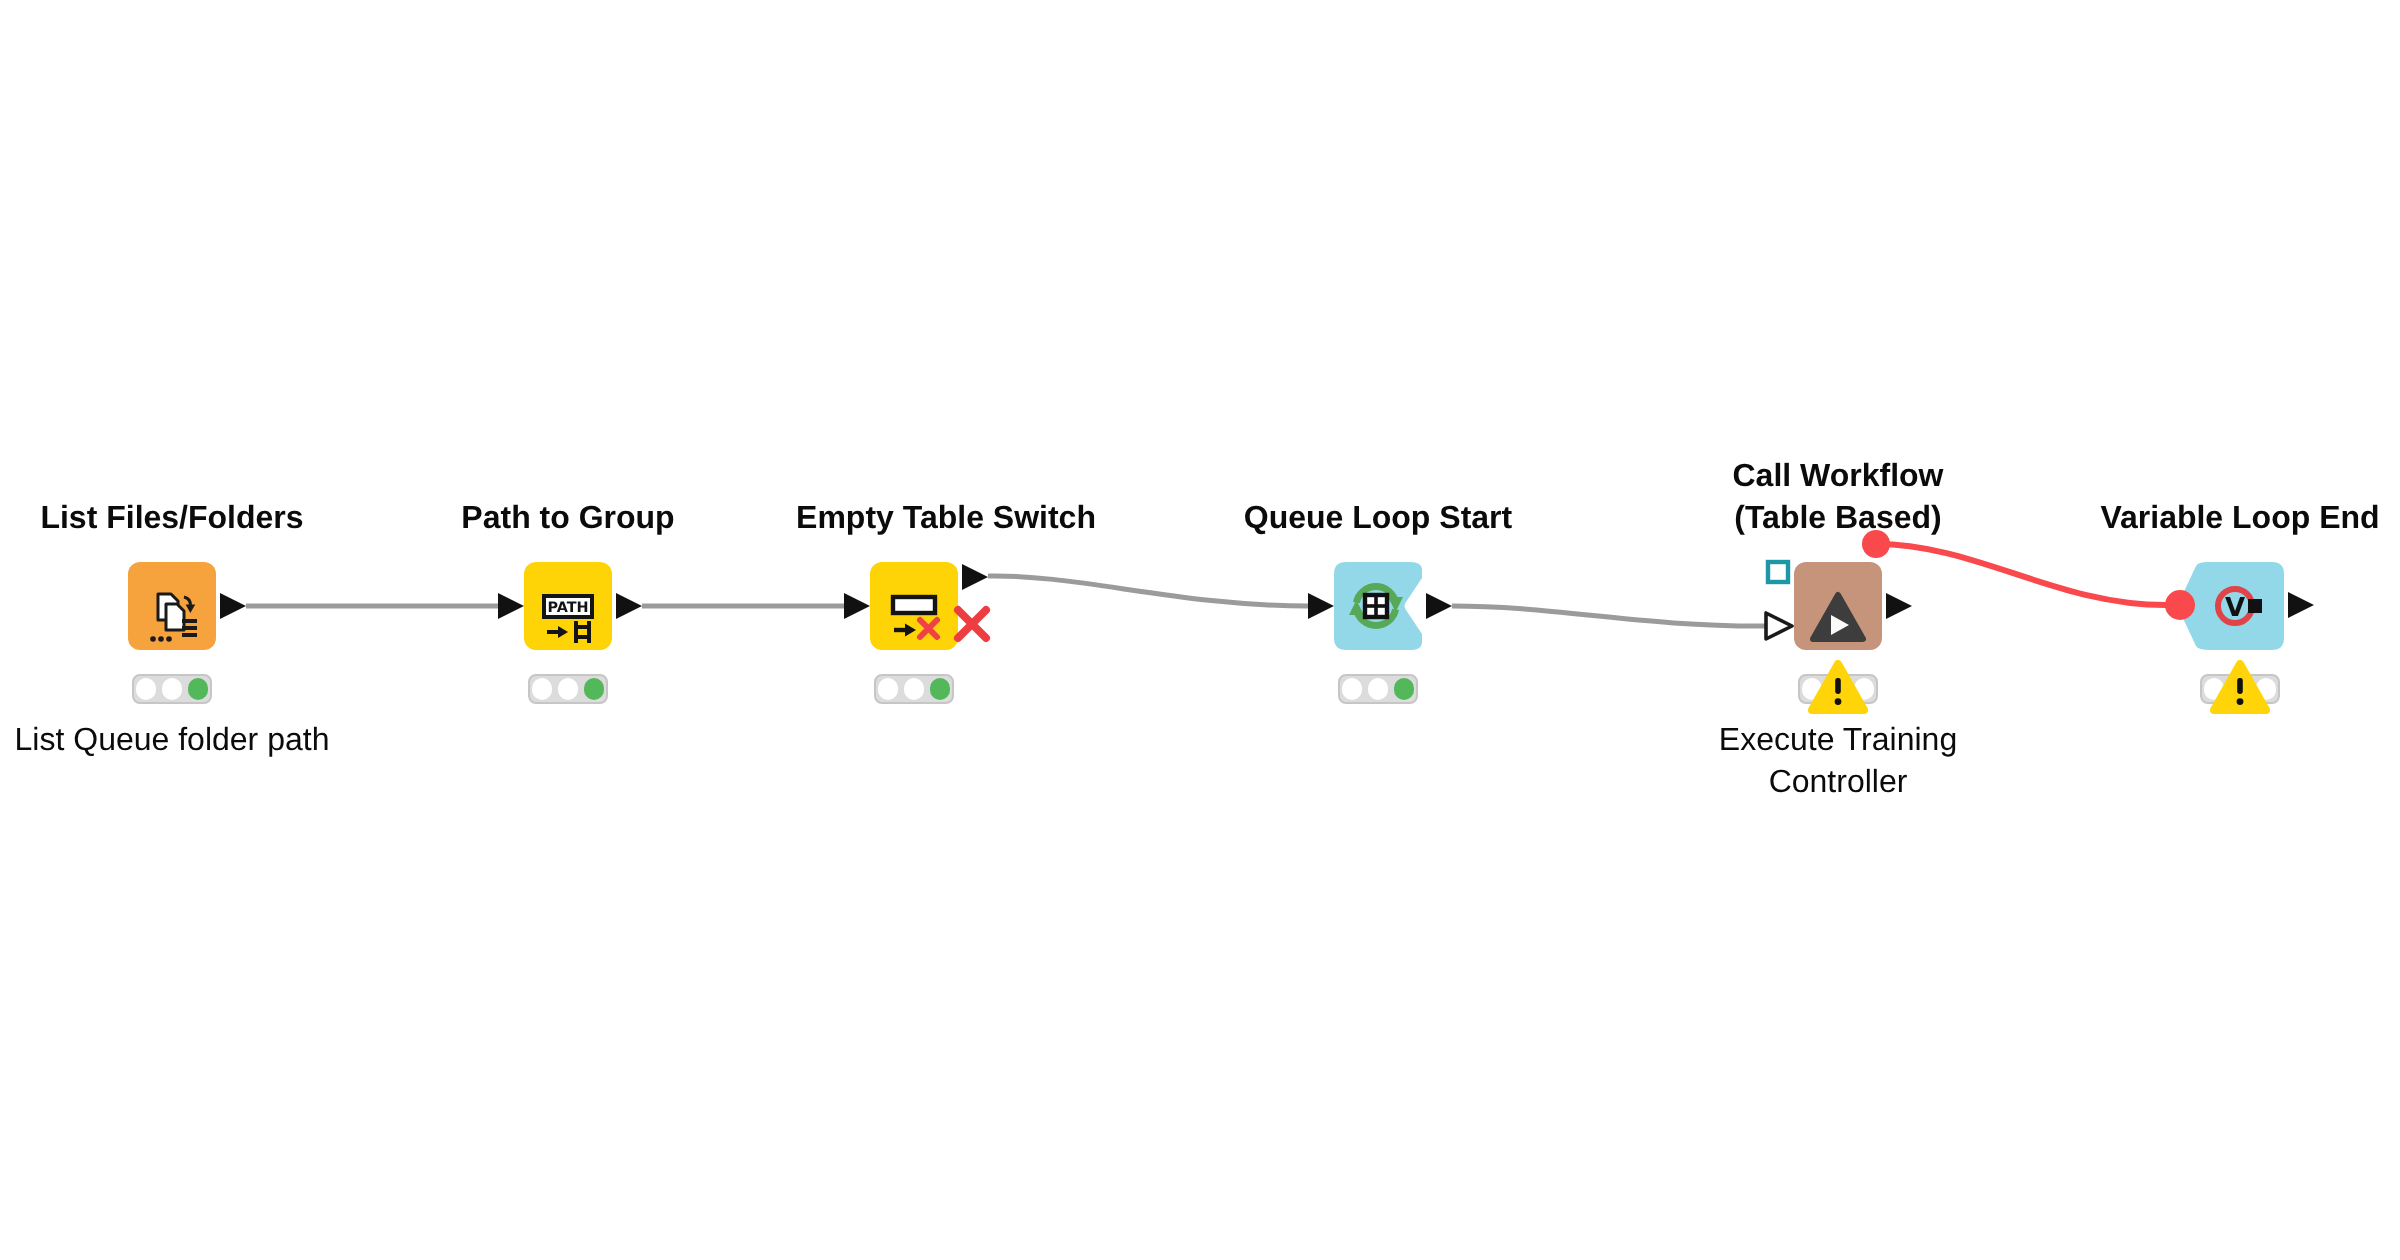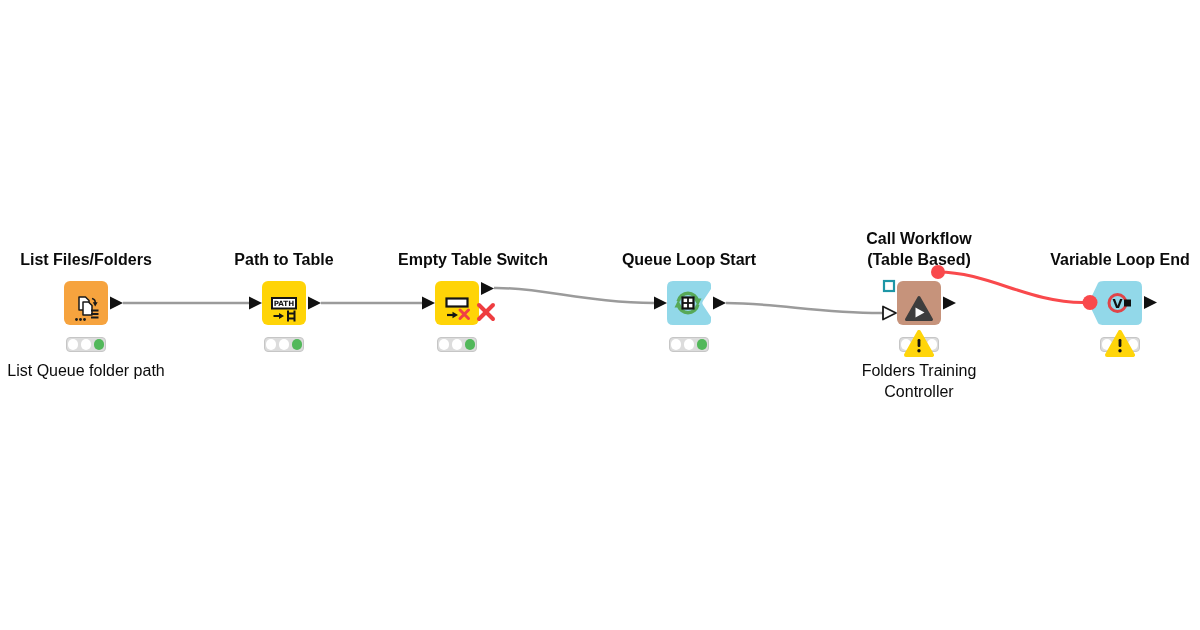--- a/index.html
+++ b/index.html
@@ -70,21 +70,21 @@
     </div>
     <div class="tl tl1 executed">
       <span class="dot"></span>
       <span class="dot"></span>
       <span class="dot g"></span>
     </div>
     <div class="node-label l1">List Queue folder path</div>
   </div>
 
   <div class="node-group">
-    <div class="node-title t2">Path to Table</div>
+    <div class="node-title t2">Path to Group</div>
     <div class="node n2">
       <svg class="icon" width="32" height="32" viewBox="0 0 32 32">
         <rect x="4" y="5" width="24" height="10.5" fill="#fff" stroke="#141414" stroke-width="2"></rect>
         <text x="16" y="13" text-anchor="middle" font-size="7.2" font-weight="bold" font-family="DejaVu Sans,sans-serif" fill="#141414">PATH</text>
         <line x1="5.5" y1="23" x2="11.5" y2="23" stroke="#141414" stroke-width="2"></line>
         <polygon points="16,23 11,20 11,26" fill="#141414"></polygon>
         <line x1="20" y1="17.5" x2="20" y2="28.5" stroke="#141414" stroke-width="2"></line>
         <line x1="26.5" y1="17.5" x2="26.5" y2="28.5" stroke="#141414" stroke-width="2"></line>
         <line x1="20" y1="20.5" x2="26.5" y2="20.5" stroke="#141414" stroke-width="2"></line>
         <line x1="20" y1="25.5" x2="26.5" y2="25.5" stroke="#141414" stroke-width="2"></line>
@@ -149,21 +149,21 @@
     <div class="tl tl5 warning">
       <span class="dot"></span>
       <span class="dot"></span>
       <span class="dot"></span>
     </div>
     <svg class="warnbadge w5" width="30" height="28" viewBox="0 0 30 28">
       <path d="M15,2 L28,25 H2 Z" fill="#ffd50a" stroke="#ffd50a" stroke-width="4" stroke-linejoin="round"></path>
       <rect x="13.6" y="9" width="2.8" height="8" rx="1.2" fill="#111"></rect>
       <circle cx="15" cy="20.8" r="1.7" fill="#111"></circle>
     </svg>
-    <div class="node-label l5">Folders Training Controller</div>
+    <div class="node-label l5">Execute Training Controller</div>
   </div>
 
   <div class="node-group">
     <div class="node-title t6">Variable Loop End</div>
     <div class="nshape n6wrap">
       <svg class="shape" width="54" height="44" viewBox="-10 0 54 44">
         <path d="M6,0 H38 Q44,0 44,6 V38 Q44,44 38,44 H7 Q1,44 0,42 L-8,25 Q-9.5,22 -8,19 L0,2 Q1,0 6,0 Z" fill="#92d8e9"></path>
       </svg>
       <svg class="icon" width="32" height="32" viewBox="0 0 32 32">
         <circle cx="13.5" cy="16" r="8.5" fill="none" stroke="#e04448" stroke-width="3"></circle>

